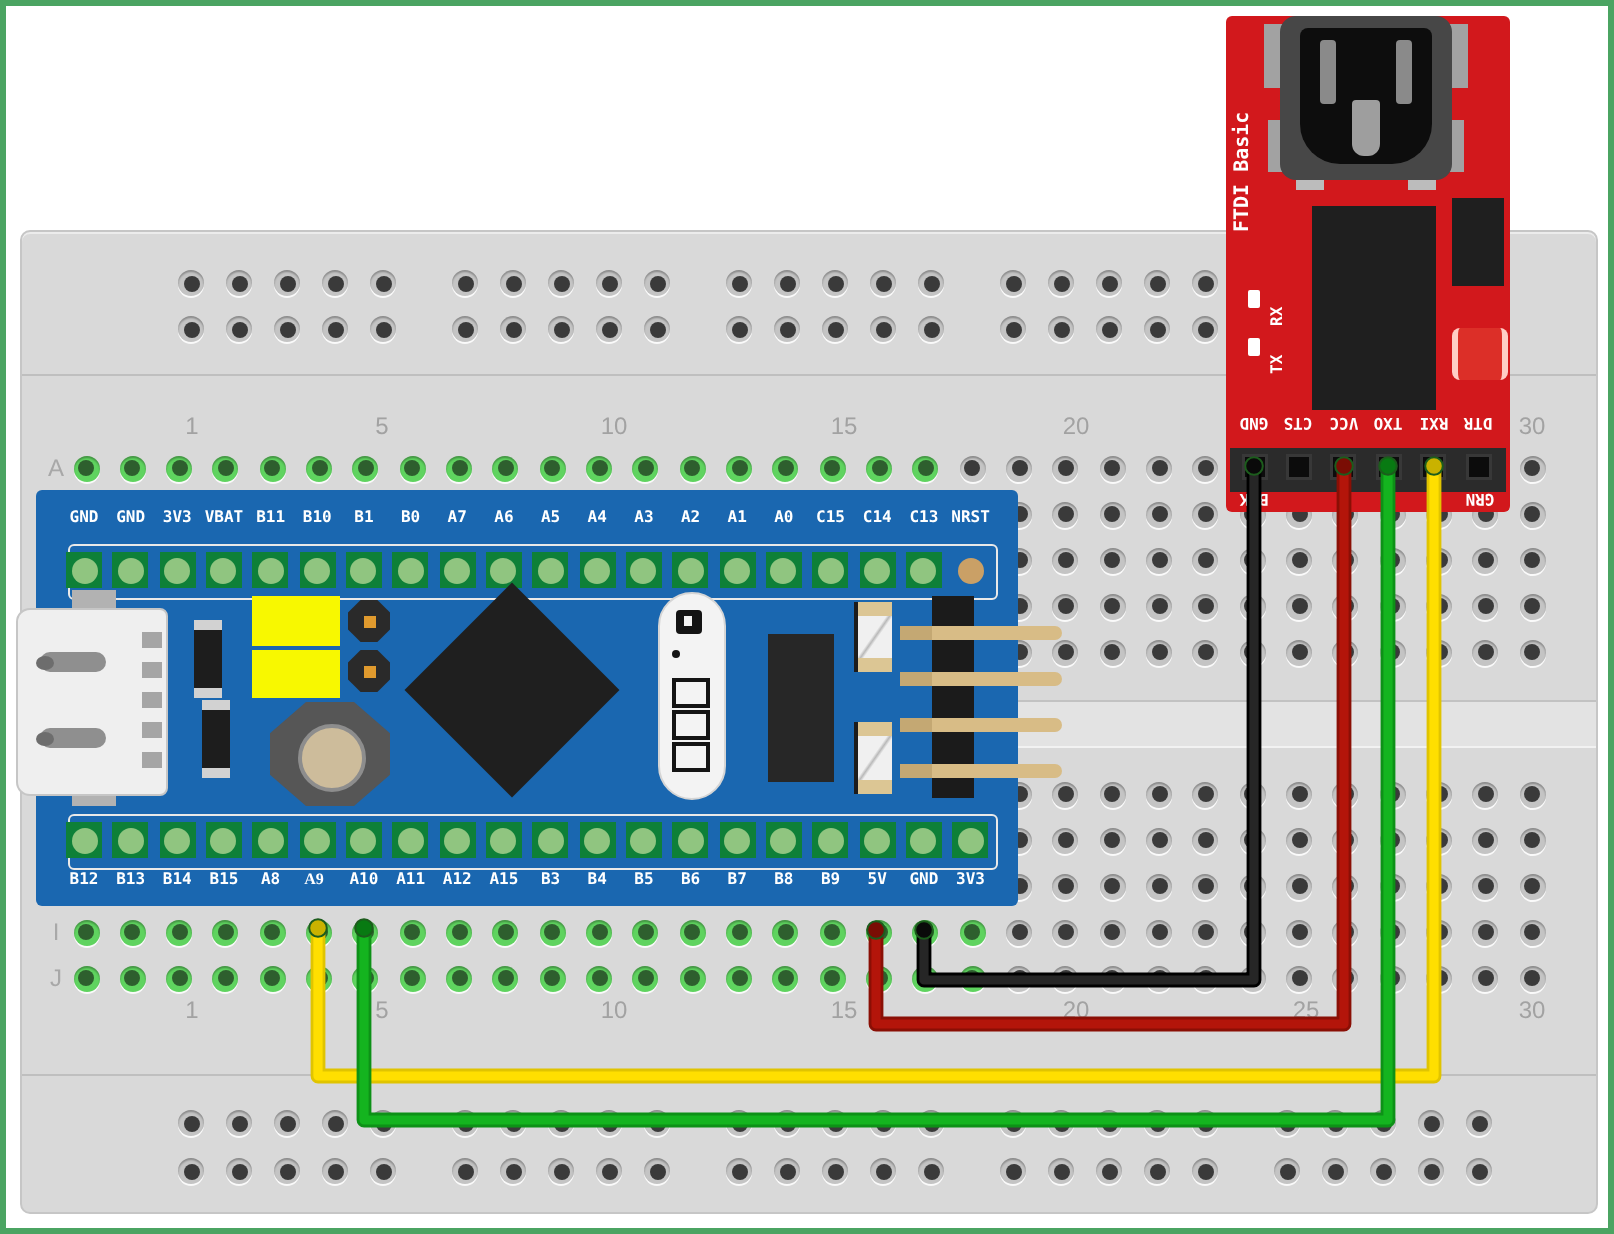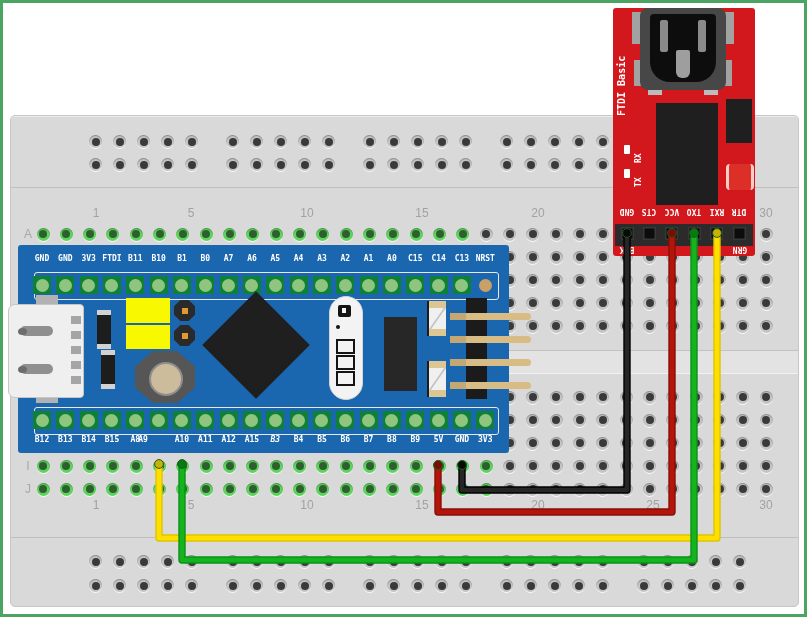--- a/index.html
+++ b/index.html
@@ -546,21 +546,21 @@
         <div class="pinhole" style="left: 373.95px; top: 175px;"></div>
         <div class="pinhole" style="left: 397.28px; top: 175px;"></div>
         <div class="pinhole" style="left: 420.61px; top: 175px;"></div>
         <div class="pinhole" style="left: 443.94px; top: 175px;"></div>
         <div class="pinhole" style="left: 467.27px; top: 175px;"></div>
       </div>
     <div id="stm32-top-labels">
         <div class="slabel" style="left: 24px; top: 9px;">GND</div>
         <div class="slabel" style="left: 47.33px; top: 9px;">GND</div>
         <div class="slabel" style="left: 70.66px; top: 9px;">3V3</div>
-        <div class="slabel" style="left: 93.99px; top: 9px;">FTDI</div>
+        <div class="slabel" style="left: 93.99px; top: 9px;">VBAT</div>
         <div class="slabel" style="left: 117.32px; top: 9px;">B11</div>
         <div class="slabel" style="left: 140.65px; top: 9px;">B10</div>
         <div class="slabel" style="left: 163.98px; top: 9px;">B1</div>
         <div class="slabel" style="left: 187.31px; top: 9px;">B0</div>
         <div class="slabel" style="left: 210.64px; top: 9px;">A7</div>
         <div class="slabel" style="left: 233.97px; top: 9px;">A6</div>
         <div class="slabel" style="left: 257.3px; top: 9px;">A5</div>
         <div class="slabel" style="left: 280.63px; top: 9px;">A4</div>
         <div class="slabel" style="left: 303.96px; top: 9px;">A3</div>
         <div class="slabel" style="left: 327.29px; top: 9px;">A2</div>
@@ -570,26 +570,26 @@
         <div class="slabel" style="left: 420.61px; top: 9px;">C14</div>
         <div class="slabel" style="left: 443.94px; top: 9px;">C13</div>
         <div class="slabel" style="left: 467.27px; top: 9px;">NRST</div>
       </div>
     <div id="stm32-bottom-labels">
         <div class="slabel" style="left: 24px; top: 190px;">B12</div>
         <div class="slabel" style="left: 47.33px; top: 190px;">B13</div>
         <div class="slabel" style="left: 70.66px; top: 190px;">B14</div>
         <div class="slabel" style="left: 93.99px; top: 190px;">B15</div>
         <div class="slabel" style="left: 117.32px; top: 190px;">A8</div>
-        <div class="slabel" style="left: 125px; top: 190px;">A9</div>
+        <div class="slabel" style="left: 139px; top: 190px; font-family: Liberation Serif, serif;">A9</div>
         <div class="slabel" style="left: 163.98px; top: 190px;">A10</div>
         <div class="slabel" style="left: 187.31px; top: 190px;">A11</div>
         <div class="slabel" style="left: 210.64px; top: 190px;">A12</div>
         <div class="slabel" style="left: 233.97px; top: 190px;">A15</div>
-        <div class="slabel" style="left: 257.3px; top: 190px; font-style: italic;">B3</div>
+        <div class="slabel" style="left: 257.3px; top: 190px;">B3</div>
         <div class="slabel" style="left: 280.63px; top: 190px;">B4</div>
         <div class="slabel" style="left: 303.96px; top: 190px;">B5</div>
         <div class="slabel" style="left: 327.29px; top: 190px;">B6</div>
         <div class="slabel" style="left: 350.62px; top: 190px;">B7</div>
         <div class="slabel" style="left: 373.95px; top: 190px;">B8</div>
         <div class="slabel" style="left: 397.28px; top: 190px;">B9</div>
         <div class="slabel" style="left: 420.61px; top: 190px;">5V</div>
         <div class="slabel" style="left: 443.94px; top: 190px;">GND</div>
         <div class="slabel" style="left: 467.27px; top: 190px;">3V3</div>
       </div>

